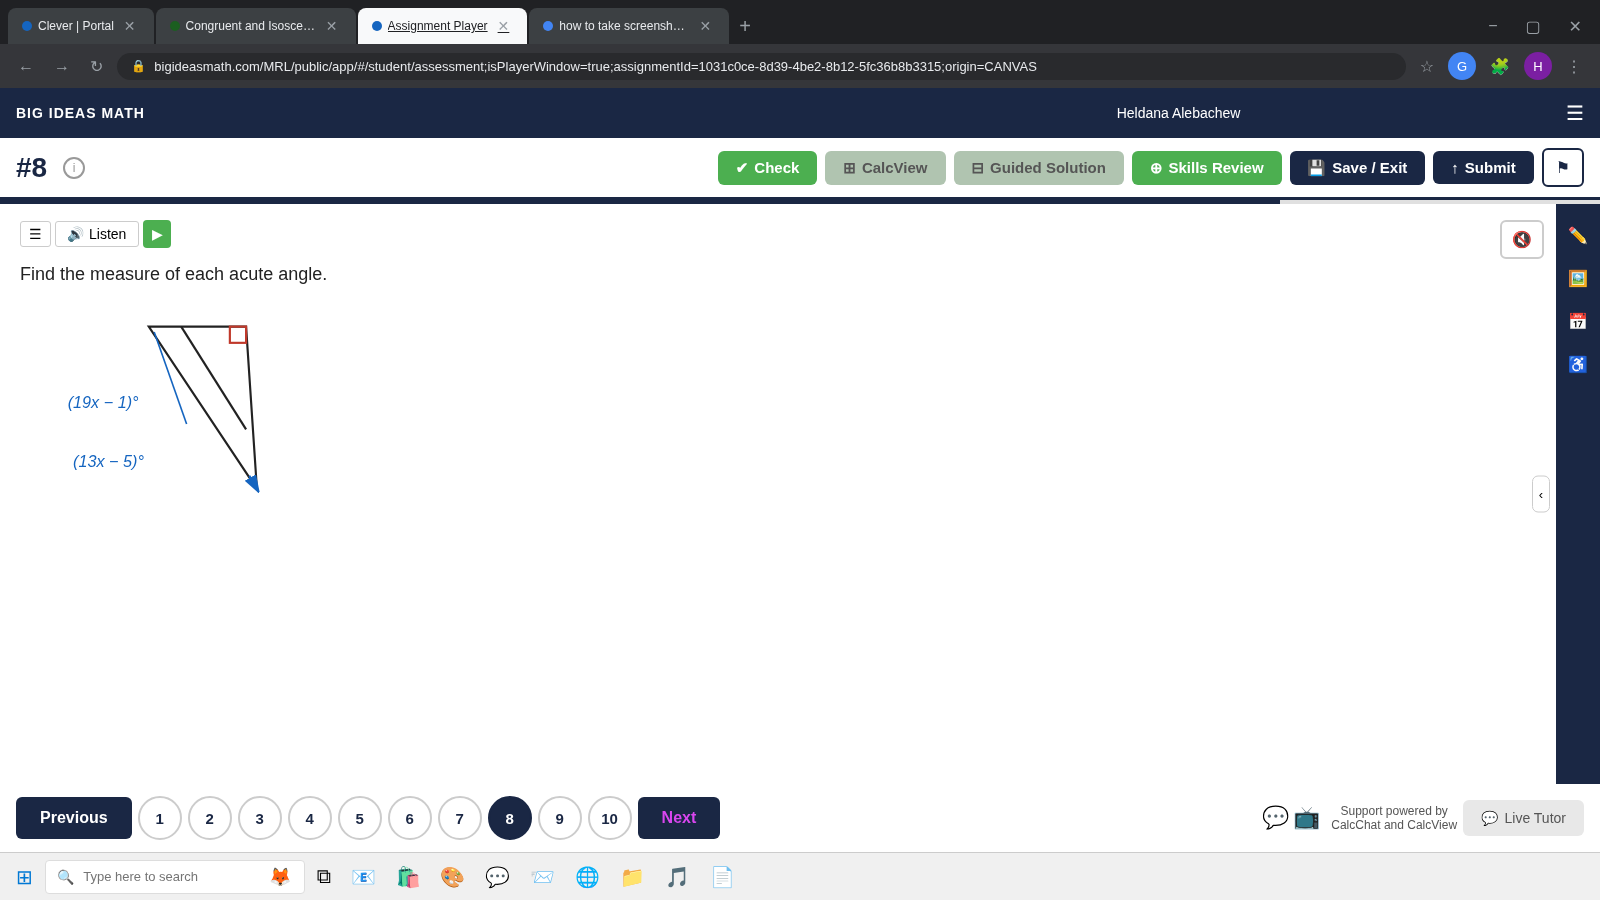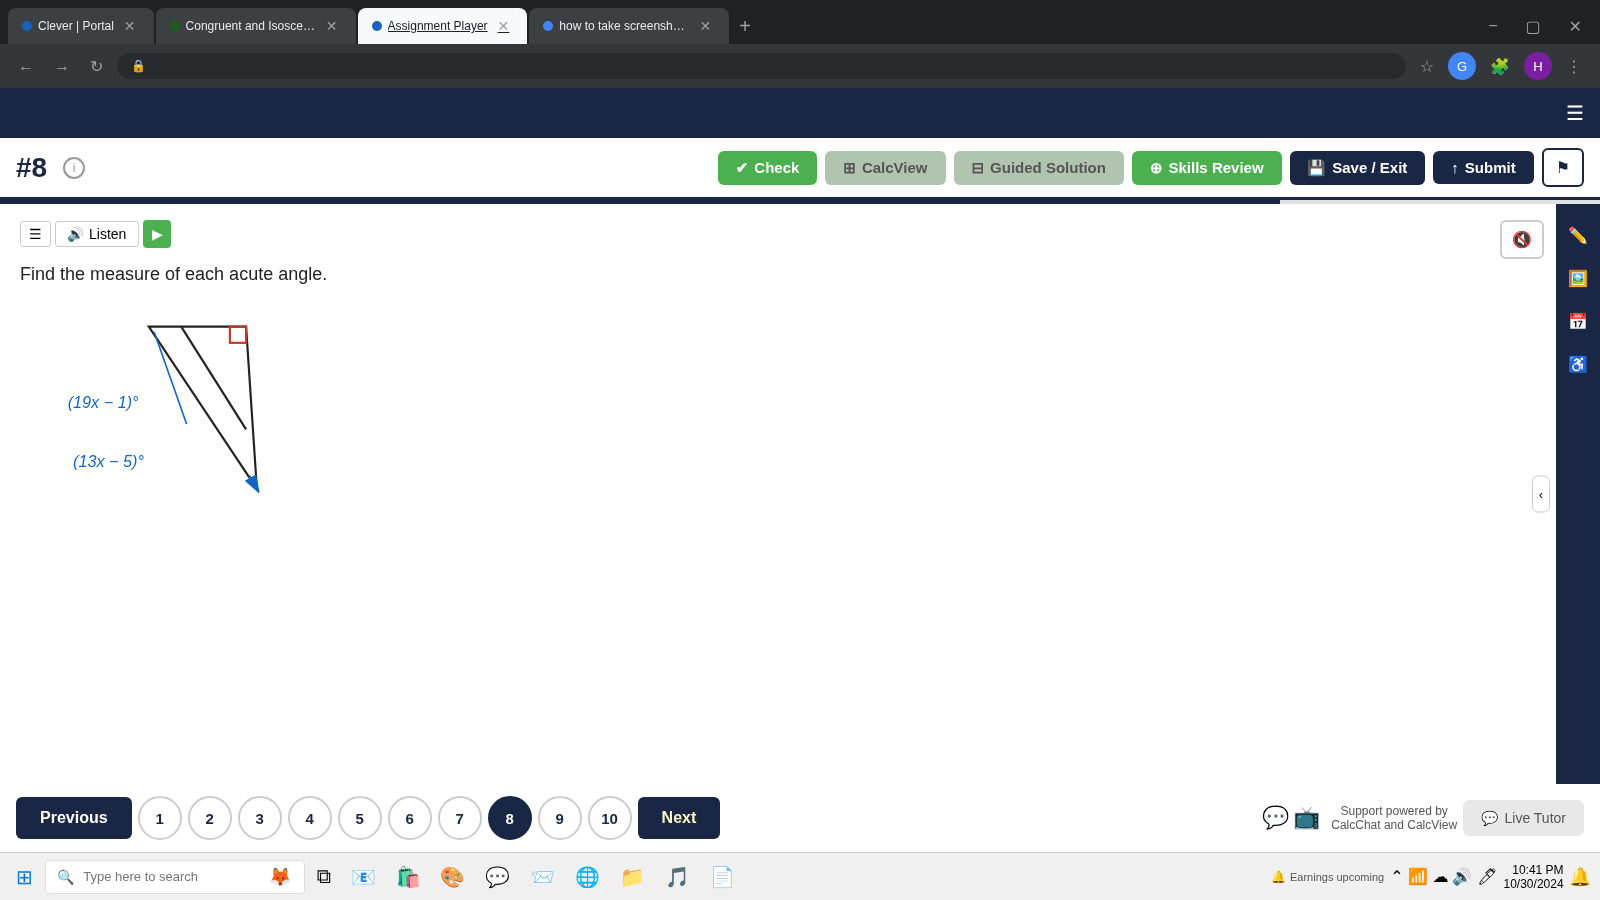--- a/index.html
+++ b/index.html
@@ -66,21 +66,21 @@
     .right-panel { position: absolute; right: 0; top: 0; width: 50px; background: #1a2744; display: flex; flex-direction: column; align-items: center; padding: 10px 0; gap: 4px; }
     .rp-icon { color: white; font-size: 18px; padding: 10px 0; cursor: pointer; width: 100%; text-align: center; }
 
     .mute-btn { position: absolute; right: 60px; top: 16px; background: white; border: 2px solid #ccc; border-radius: 6px; padding: 8px 10px; cursor: pointer; font-size: 16px; }
 
     
     .nav-bar { background: white; display: flex; align-items: center; padding: 12px 16px; gap: 6px; }
     .nav-prev { background: #1a2744; color: white; border: none; border-radius: 6px; padding: 12px 24px; font-size: 16px; font-weight: bold; cursor: pointer; }
     .nav-page { background: white; color: #1a2744; border: 2px solid #ccc; border-radius: 50%; width: 44px; height: 44px; font-size: 15px; font-weight: bold; cursor: pointer; display: flex; align-items: center; justify-content: center; }
     .nav-page.active { background: #1a2744; color: white; border-color: #1a2744; }
-    .nav-next { background: #1a2744; color: #fef9c3; border: none; border-radius: 6px; padding: 12px 24px; font-size: 16px; font-weight: bold; cursor: pointer; }
+    .nav-next { background: #1a2744; color: #d946ef; border: none; border-radius: 6px; padding: 12px 24px; font-size: 16px; font-weight: bold; cursor: pointer; }
     .nav-spacer { flex: 1; }
     .support-area { display: flex; align-items: center; gap: 10px; }
     .support-text { font-size: 12px; color: #555; text-align: center; }
     .support-icons { display: flex; gap: 4px; }
     .live-tutor-btn { background: #e8e8e8; color: #555; border: none; border-radius: 6px; padding: 10px 18px; font-size: 14px; cursor: pointer; display: flex; align-items: center; gap: 6px; }
 
     
     .taskbar { background: #f0f0f0; height: 48px; display: flex; align-items: center; padding: 0 8px; gap: 4px; border-top: 1px solid #ccc; position: fixed; bottom: 0; width: 1600px; }
     .start-btn { background: none; border: none; font-size: 20px; cursor: pointer; padding: 4px 8px; color: #0078d4; }
     .search-bar { display: flex; align-items: center; background: white; border-radius: 4px; padding: 4px 12px; gap: 8px; width: 260px; height: 34px; border: 1px solid #ddd; }
@@ -131,32 +131,35 @@
       <button class="win-btn">▢</button>
       <button class="win-btn close">✕</button>
     </div>
   </div>
   <div class="address-bar">
     <button class="nav-btn">←</button>
     <button class="nav-btn">→</button>
     <button class="nav-btn">↻</button>
     <div class="url-box">
       <span class="url-lock">🔒</span>
+      <span class="url-text">bigideasmath.com/MRL/public/app/#/student/assessment;isPlayerWindow=true;assignmentId=1031c0ce-8d39-4be2-8b12-5fc36b8b3315;origin=CANVAS</span>
     </div>
     <div class="address-icons">
       <button class="addr-icon">☆</button>
       <button class="addr-icon" style="background:#4285f4;color:white;width:28px;height:28px;border-radius:50%;font-size:13px;">G</button>
       <button class="addr-icon">🧩</button>
       <button class="addr-icon" style="background:#7b1fa2;color:white;width:28px;height:28px;border-radius:50%;font-size:13px;">H</button>
       <button class="addr-icon">⋮</button>
     </div>
   </div>
 </div>
 
 <div class="app-header">
+  <span class="brand-name">BIG IDEAS MATH</span>
+  <span class="user-name">Heldana Alebachew</span>
   <span class="menu-icon">☰</span>
 </div>
 
 <div class="toolbar">
   <span class="question-num">#8</span>
   <div class="info-icon">i</div>
   <div class="toolbar-spacer"></div>
   <button class="btn btn-check">
     <span>✔</span>
     <span>Check</span>
@@ -283,22 +286,13 @@
   <span class="taskbar-icon">⧉</span>
   <span class="taskbar-icon">📧</span>
   <span class="taskbar-icon">🛍️</span>
   <span class="taskbar-icon">🎨</span>
   <span class="taskbar-icon">💬</span>
   <span class="taskbar-icon">📨</span>
   <span class="taskbar-icon">🌐</span>
   <span class="taskbar-icon">📁</span>
   <span class="taskbar-icon">🎵</span>
   <span class="taskbar-icon">📄</span>
-  <div class="taskbar-right">
-    <span style="font-size:12px;color:#555;">🔔 <span style="font-size:11px;">Earnings upcoming</span></span>
-    <span style="font-size:16px;">⌃ 📶 ☁ 🔊 🖊</span>
-    <div class="clock">
-      <div>10:41 PM</div>
-      <div>10/30/2024</div>
-    </div>
-    <span style="font-size:18px;">🔔</span>
-  </div>
 </div>
 
 </body></html>

